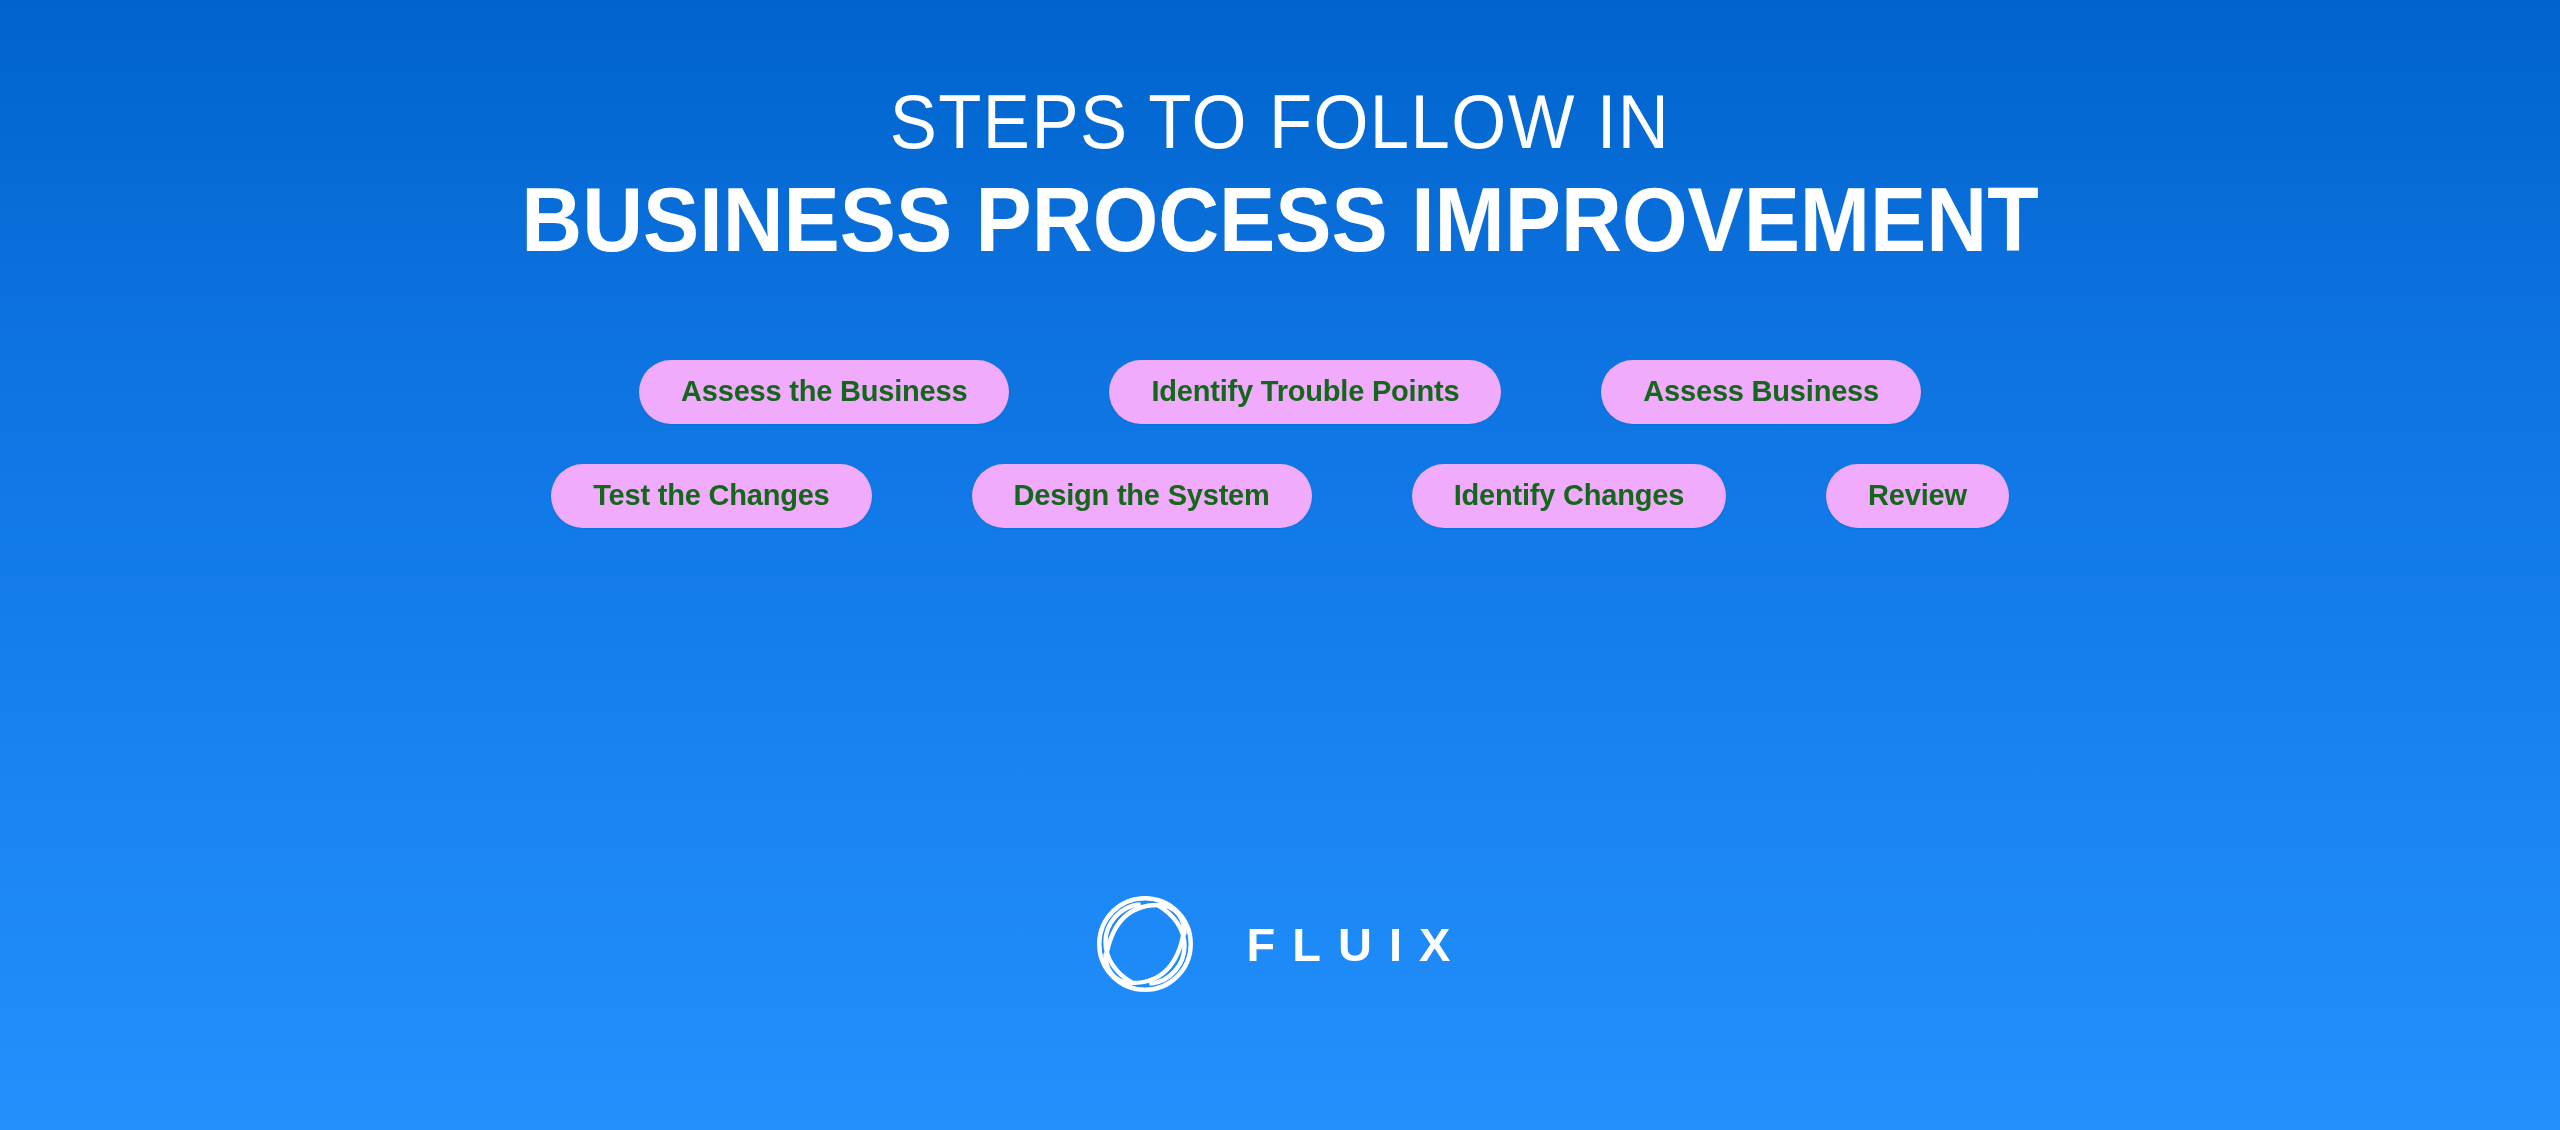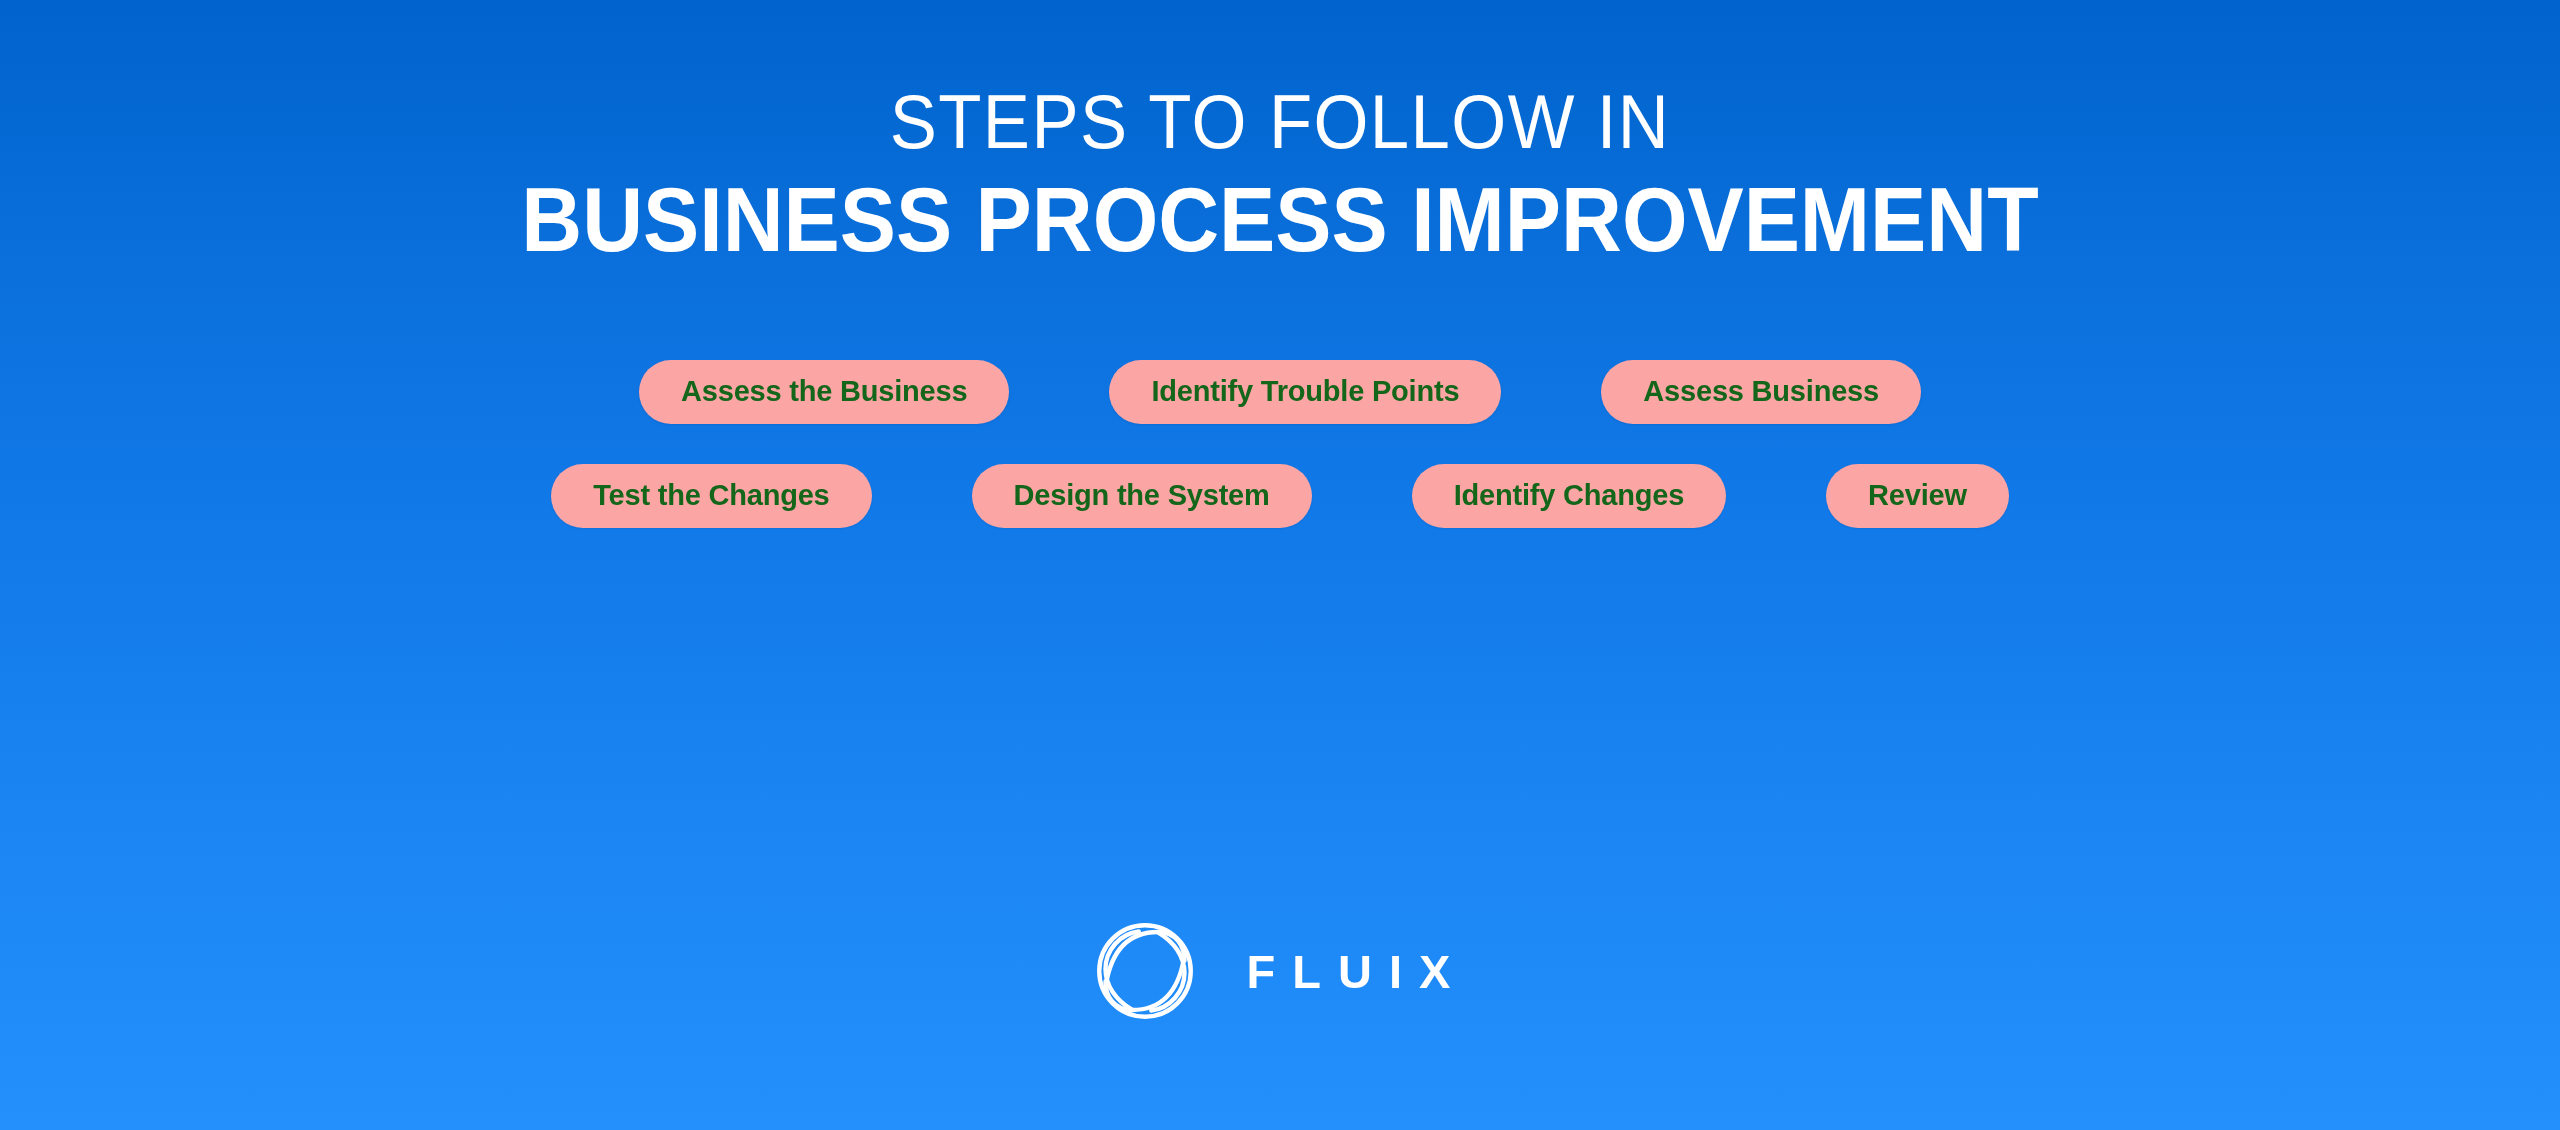--- a/index.html
+++ b/index.html
@@ -73,21 +73,21 @@
   .steps-row {
     display:flex;
     align-items:center;
     justify-content:center;
   }
 
   .steps-row-1 { gap:100px; }
   .steps-row-2 { gap:100px; }
 
   .step-pill {
-    background:#fca5a5;
+    background:#f0abfc;
     color:#14661A;
     border-radius:999px;
     height:64px;
     padding:0 42px;
     display:flex;
     align-items:center;
     justify-content:center;
     font-family:"Liberation Sans", sans-serif;
     font-weight:700;
     font-size:29px;
@@ -96,21 +96,21 @@
     box-shadow:0 1px 2px rgba(0,40,90,0.10);
     cursor:pointer;
     user-select:none;
   }
 
   
   .brand {
     position:absolute;
     left:0;
     right:0;
-    top:919px;
+    top:892px;
     display:flex;
     align-items:center;
     justify-content:center;
     gap:44px;
   }
 
   .brand-mark { width:104px; height:104px; display:block; flex:none; }
 
   .brand-word {
     color:#FFFFFF;

